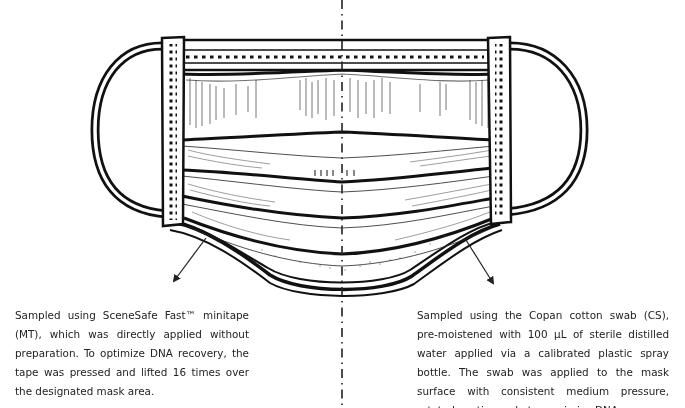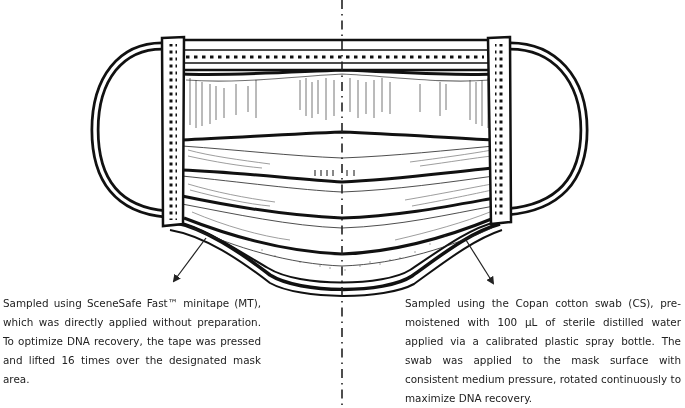--- a/index.html
+++ b/index.html
@@ -34,21 +34,21 @@
       left: 3px;
       top: 294px;
       width: 258px;
     }
     .caption.right {
       left: 405px;
       top: 294px;
       width: 276px;
     }
     .caption p {
-      margin: 0;
+      margin: 12px;
     }
   </style>
 </head>
 <body>
 
 <svg id="figure" viewBox="0 0 685 408" xmlns="http://www.w3.org/2000/svg">
   <defs>
     <marker id="arrowhead" markerWidth="8" markerHeight="8" refX="6" refY="4" orient="auto" markerUnits="userSpaceOnUse">
       <path d="M0,0 L8,4 L0,8 Z" fill="#222"></path>
     </marker>

